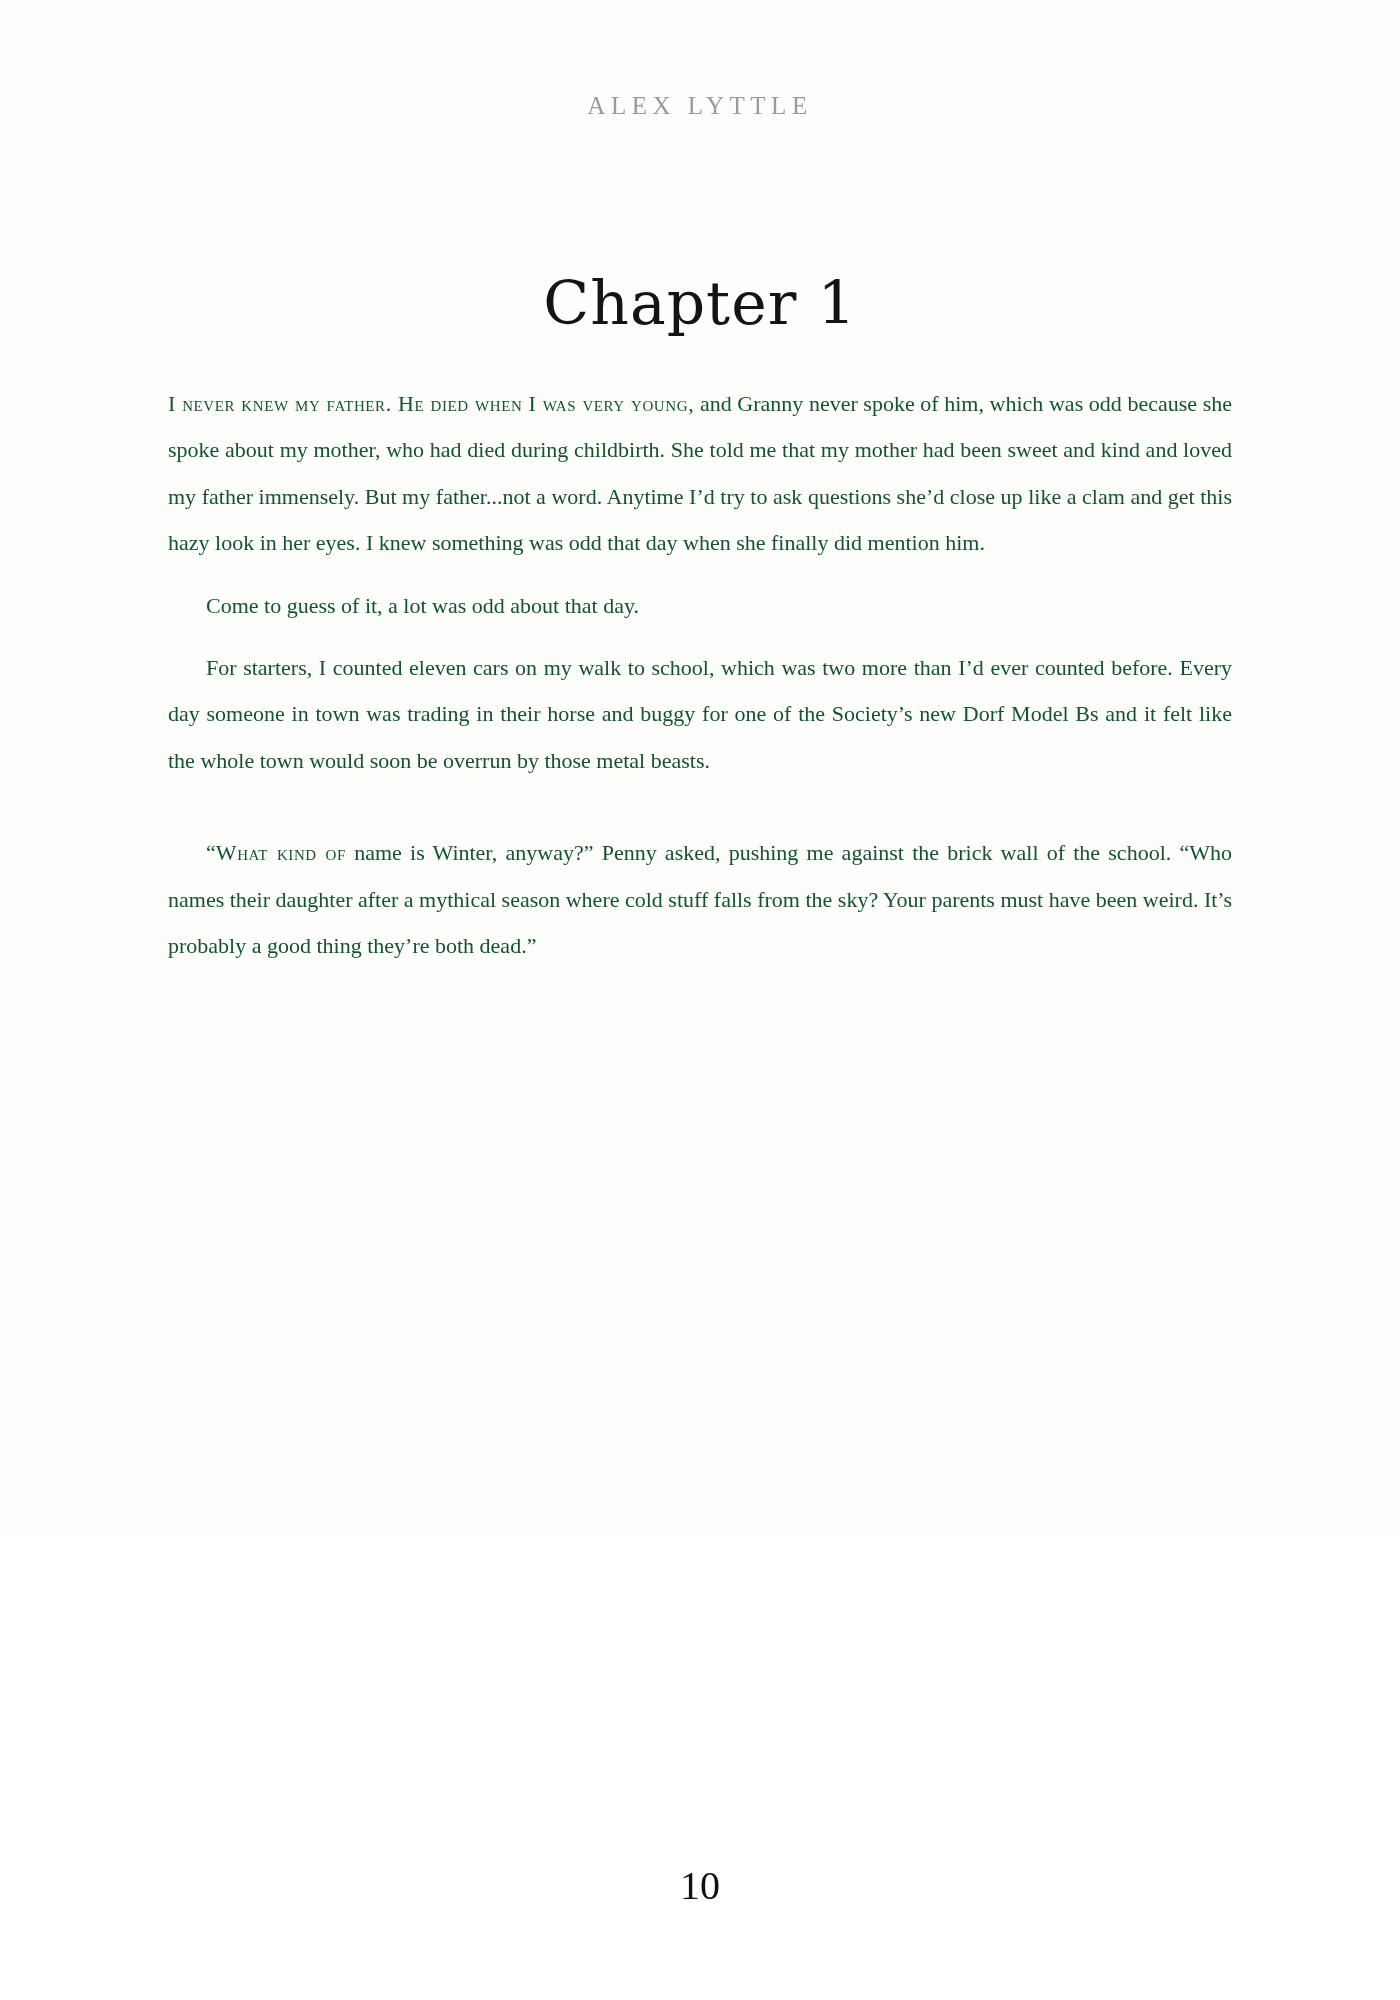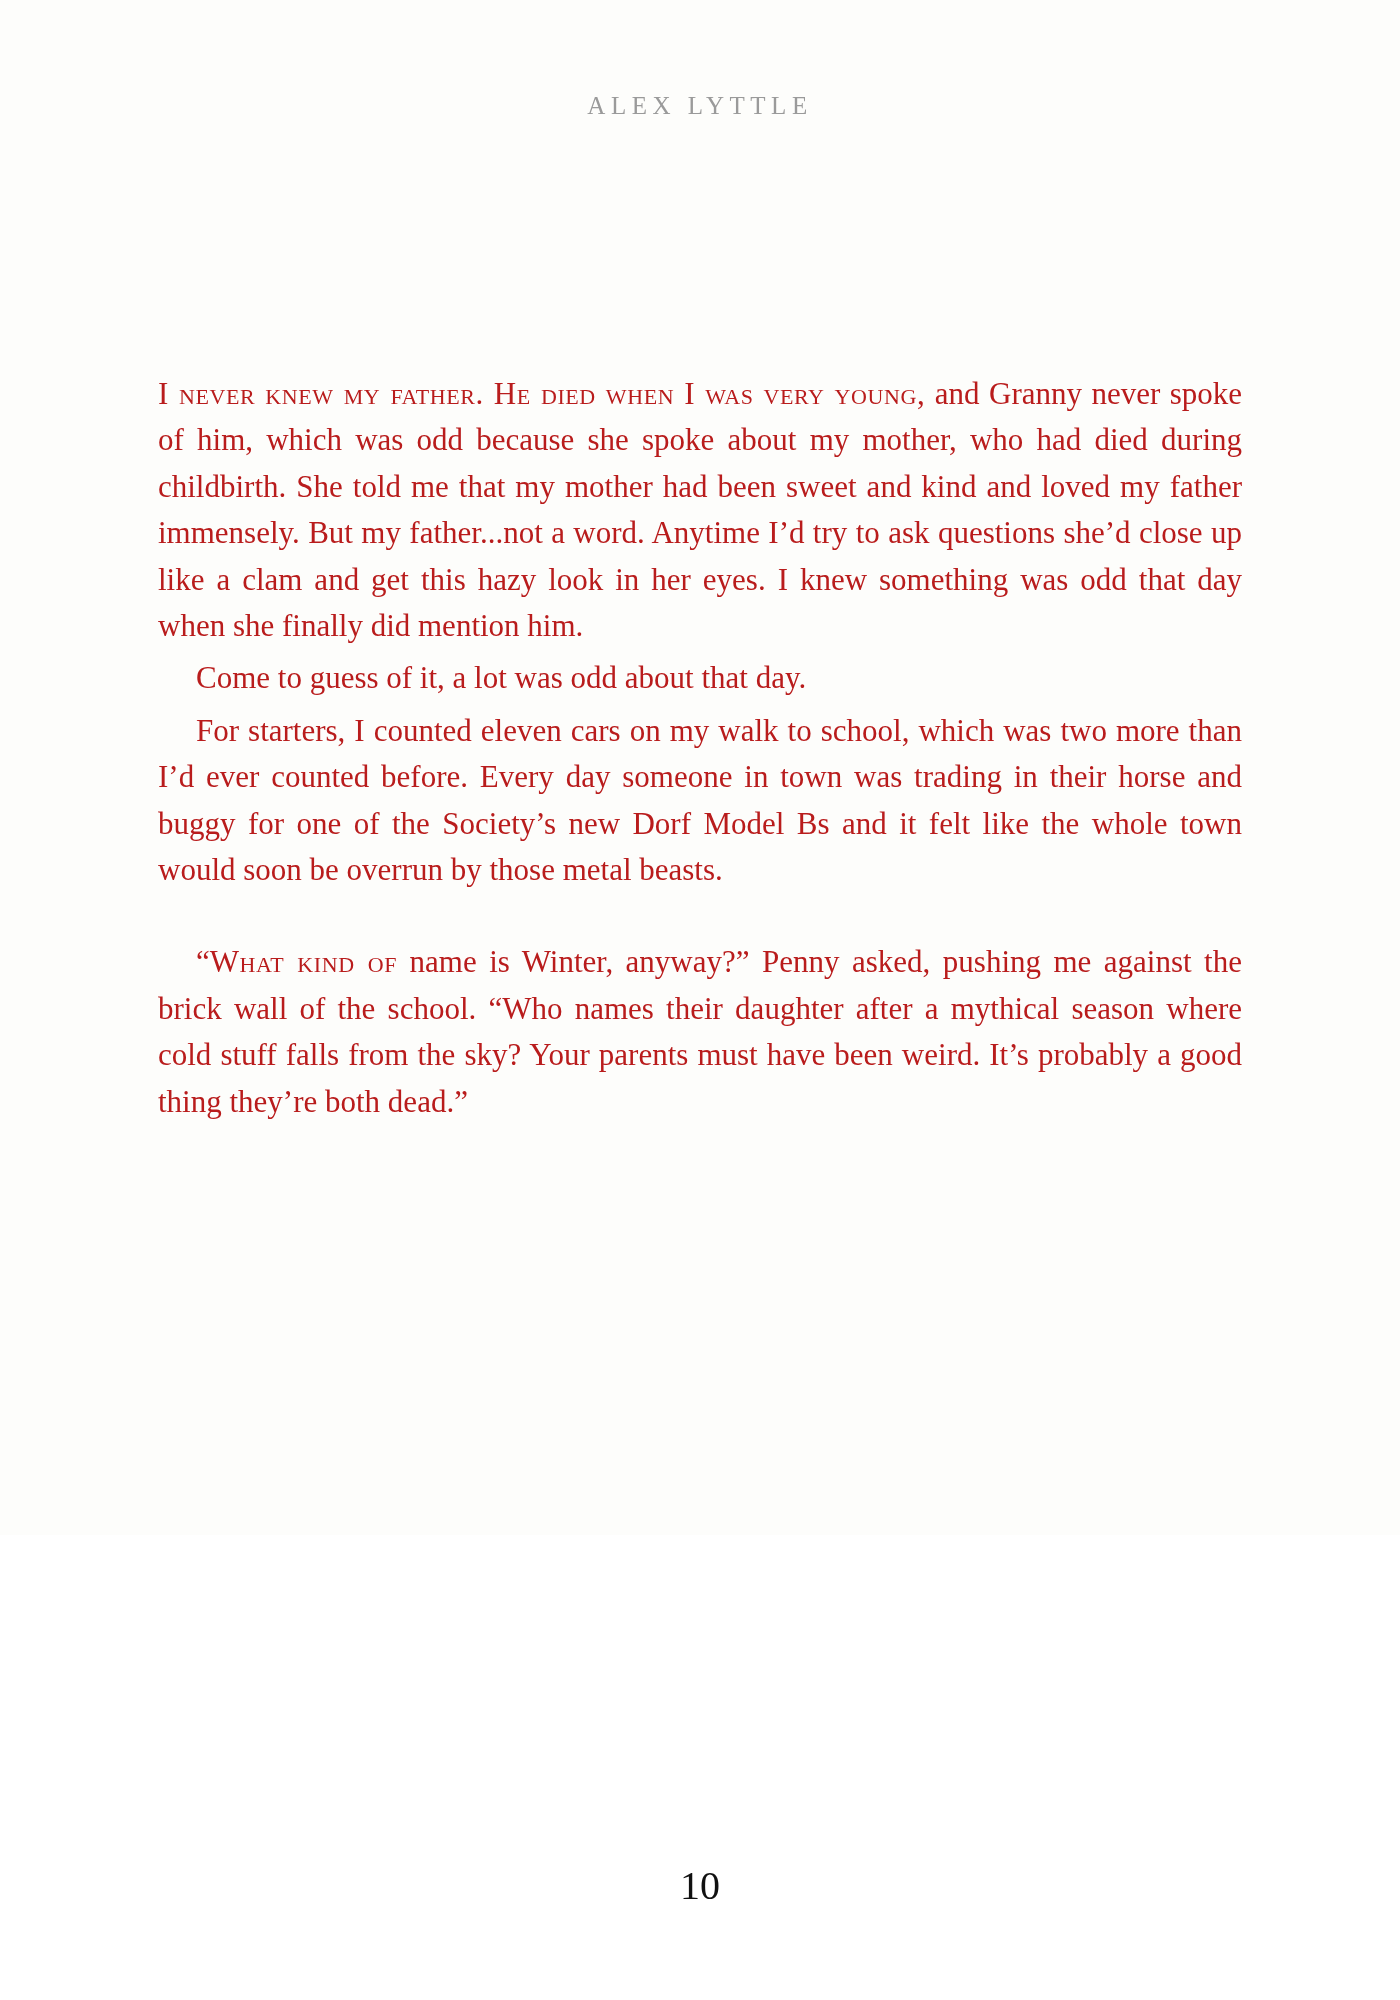--- a/index.html
+++ b/index.html
@@ -56,26 +56,26 @@
 
   
   .textblock {
     position: absolute;
     top: 365px;
     left: 152px;
     width: 1096px;
   }
 
   p.para {
-    margin: 6px;
+    margin: 16px;
     text-align: justify;
     text-justify: inter-word;
-    font-size: 31px;
+    font-size: 22px;
     line-height: 46.4px;
-    color: #b91c1c;
+    color: #14532d;
     hyphens: none;
     -webkit-hyphens: none;
   }
 
   p.indent {
     text-indent: 38px;
   }
 
   p.scene-gap {
     margin-top: 46px;
@@ -101,20 +101,21 @@
     color: #111111;
   }
 </style>
 </head>
 <body>
 
 <div class="page">
 
   <div class="running-head">Alex Lyttle</div>
 
+  <h1 class="chapter-title">Chapter 1</h1>
 
   <div class="textblock">
 
     <p class="para"><span class="smallcaps">I never knew my father. He died when I was very young,</span><span> and Granny never spoke of him, which was odd because she spoke about my mother, who had died during childbirth. She told me that my mother had been sweet and kind and loved my father immensely. But my father...not a word. Anytime I’d try to ask questions she’d close up like a clam and get this hazy look in her eyes. I knew something was odd that day when she finally did mention him.</span></p>
 
     <p class="para indent">Come to guess of it, a lot was odd about that day.</p>
 
     <p class="para indent">For starters, I counted eleven cars on my walk to school, which was two more than I’d ever counted before. Every day someone in town was trading in their horse and buggy for one of the Society’s new Dorf Model Bs and it felt like the whole town would soon be overrun by those metal beasts.</p>
 
 

